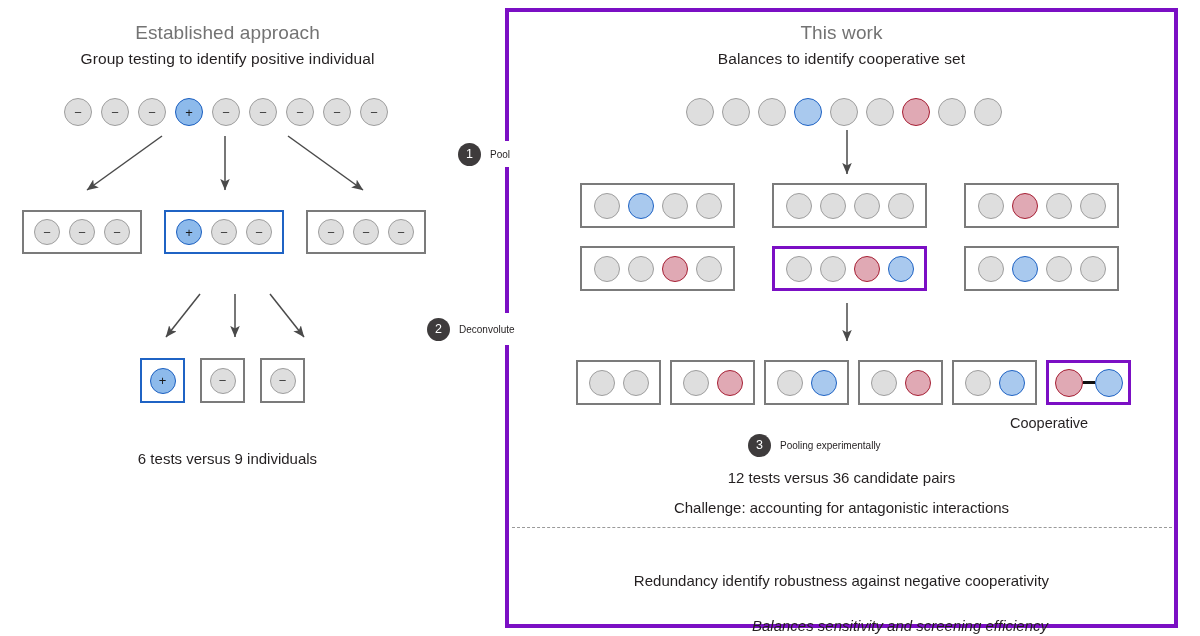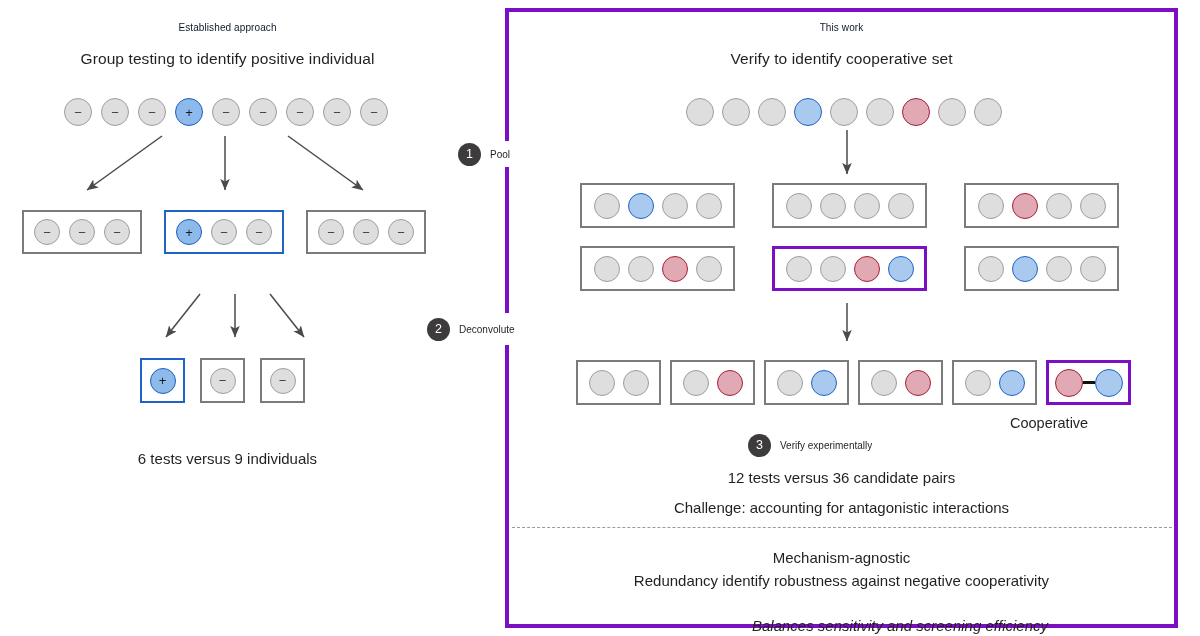--- a/index.html
+++ b/index.html
@@ -15,22 +15,22 @@
     position: relative;
     width: 1200px;
     height: 636px;
     background: #ffffff;
     overflow: hidden;
   }
   .abs { position: absolute; }
 
   
   .ttl {
-    font-size: 10px;
-    color: #0f172a;
+    font-size: 19px;
+    color: #737373;
     text-align: center;
     white-space: nowrap;
     letter-spacing: .1px;
   }
   .sub {
     font-size: 15.5px;
     color: #231f20;
     text-align: center;
     white-space: nowrap;
     letter-spacing: .1px;
@@ -195,25 +195,25 @@
   <div class="step abs" style="left:458px;top:143px;">
     <span class="step-num">1</span>
     <span class="step-label">Pool</span>
   </div>
   <div class="step abs" style="left:427px;top:318px;">
     <span class="step-num">2</span>
     <span class="step-label">Deconvolute</span>
   </div>
   <div class="step abs" style="left:748px;top:434px;">
     <span class="step-num">3</span>
-    <span class="step-label">Verify experimentally</span>
+    <span class="step-label">Pooling experimentally</span>
   </div>
 
   <div class="ttl abs" style="left:509px;top:22px;width:665px;">This work</div>
-  <div class="sub abs" style="left:509px;top:50px;width:665px;">Verify to identify cooperative set</div>
+  <div class="sub abs" style="left:509px;top:50px;width:665px;">Balances to identify cooperative set</div>
 
   <div class="row abs" id="library-row" style="left:686px;top:98px;gap:8px;">
       <div class="circ c-gray" style="width: 28px; height: 28px;"></div>
       <div class="circ c-gray" style="width: 28px; height: 28px;"></div>
       <div class="circ c-gray" style="width: 28px; height: 28px;"></div>
       <div class="circ c-blue" style="width: 28px; height: 28px;"></div>
       <div class="circ c-gray" style="width: 28px; height: 28px;"></div>
       <div class="circ c-gray" style="width: 28px; height: 28px;"></div>
       <div class="circ c-red" style="width: 28px; height: 28px;"></div>
       <div class="circ c-gray" style="width: 28px; height: 28px;"></div>
@@ -295,17 +295,16 @@
       </div>
     </div>
 
   <div class="caption abs" style="left:1010px;top:415px;width:130px;">Cooperative</div>
 
   <div class="body-line abs" style="left:509px;top:469px;width:665px;">12 tests versus 36 candidate pairs</div>
   <div class="body-line abs" style="left:509px;top:499px;width:665px;">Challenge: accounting for antagonistic interactions</div>
 
   <div class="dashed abs" style="left:512px;top:527px;width:660px;height:0;"></div>
 
-  <div class="body-line abs" style="left:509px;top:549px;width:665px;">Mechanism-agnostic</div>
   <div class="body-line abs" style="left:509px;top:572px;width:665px;">Redundancy identify robustness against negative cooperativity</div>
   <div class="body-line abs" style="left:509px;top:617px;width:782px;font-style:italic;">Balances sensitivity and screening efficiency</div>
 
 </div>
 
 </body></html>

